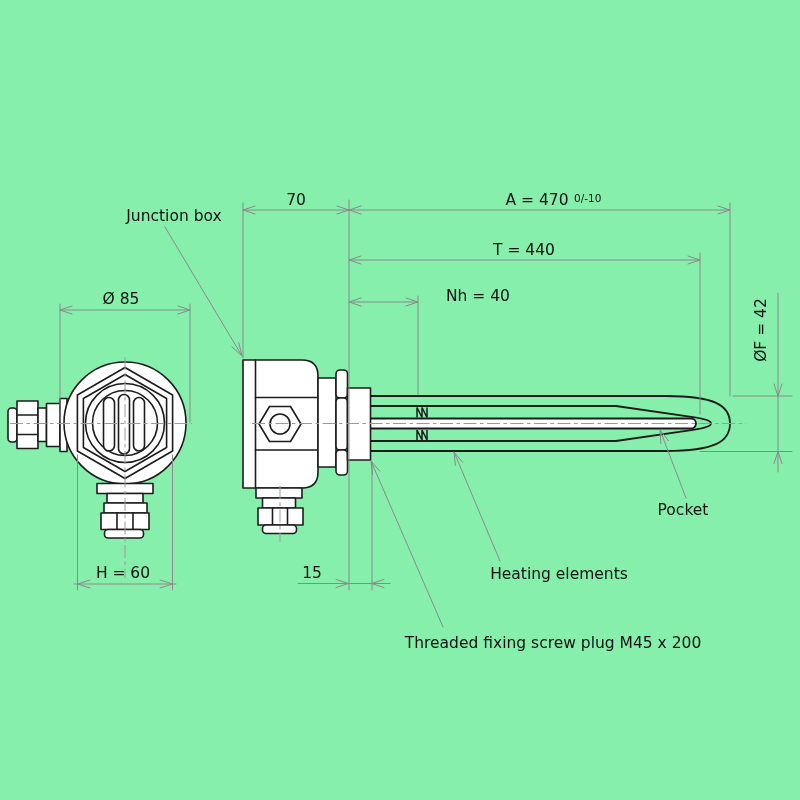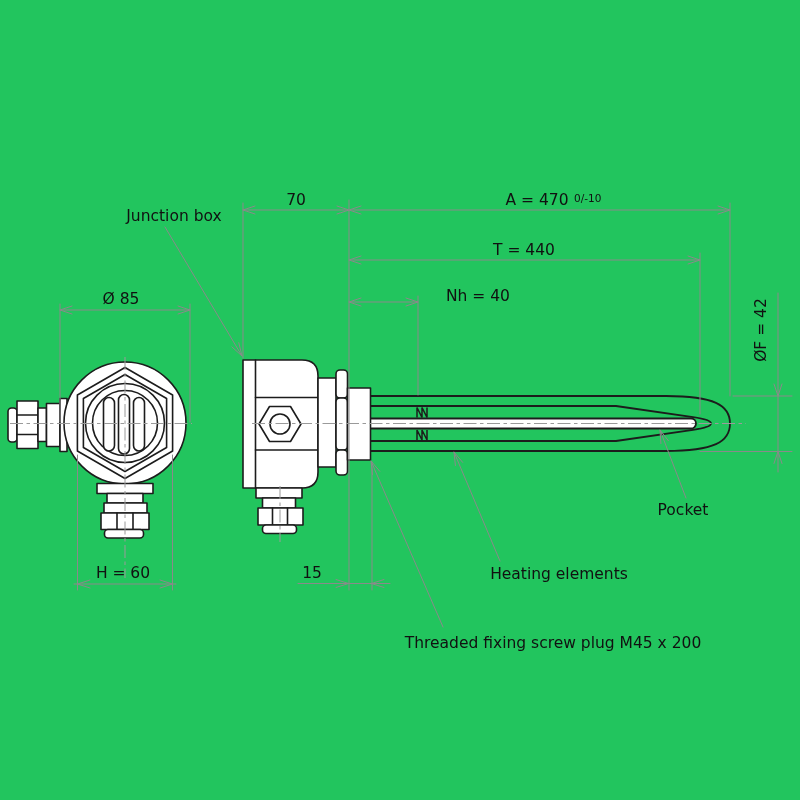--- a/index.html
+++ b/index.html
@@ -1,16 +1,16 @@
 <!DOCTYPE html>
 <html><head>
 <meta charset="utf-8">
 <style>
   html,body{margin:0;padding:0;background:#fff;}
-  .canvas{position:relative;width:800px;height:800px;background:#22c55e;overflow:hidden;
+  .canvas{position:relative;width:800px;height:800px;background:#86efac;overflow:hidden;
           font-family:"DejaVu Sans","Liberation Sans",sans-serif;}
   svg{position:absolute;left:0;top:0;}
   .part{stroke:#1c1c1c;stroke-width:1.6;fill:none;stroke-linejoin:round;stroke-linecap:round;}
   .partf{stroke:#1c1c1c;stroke-width:1.6;fill:#ffffff;stroke-linejoin:round;}
   .tube{stroke:#1c1c1c;stroke-width:1.8;fill:none;stroke-linejoin:round;}
   .tubef{stroke:#1c1c1c;stroke-width:1.8;fill:#ffffff;stroke-linejoin:round;}
   .dim{stroke:#8a8a8a;stroke-width:1;fill:none;stroke-linecap:round;}
   .cl{stroke:#9a9a9a;stroke-width:1;fill:none;stroke-dasharray:13 3.5 3.5 3.5;}
   .nn{stroke:#1c1c1c;stroke-width:1.5;fill:none;stroke-linejoin:miter;}
   text{fill:#111111;font-size:15.5px;}

